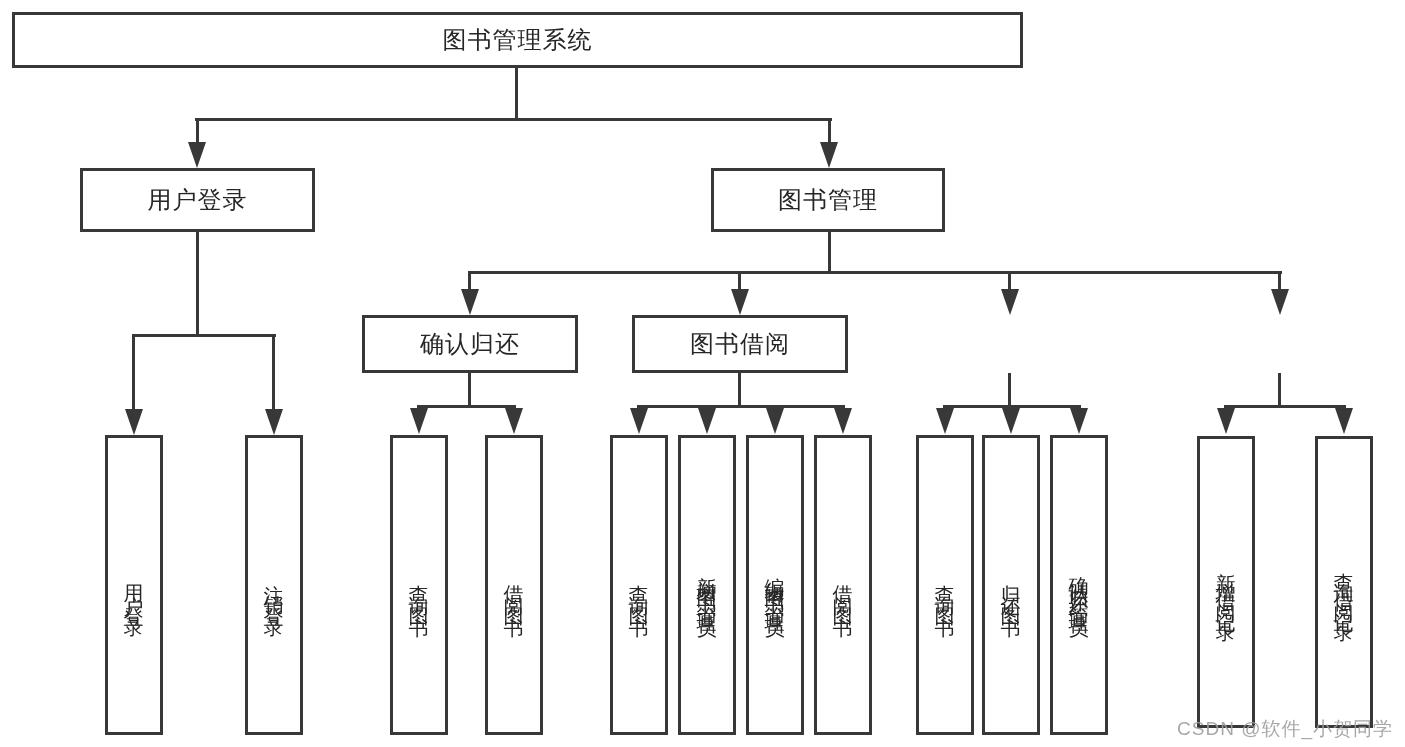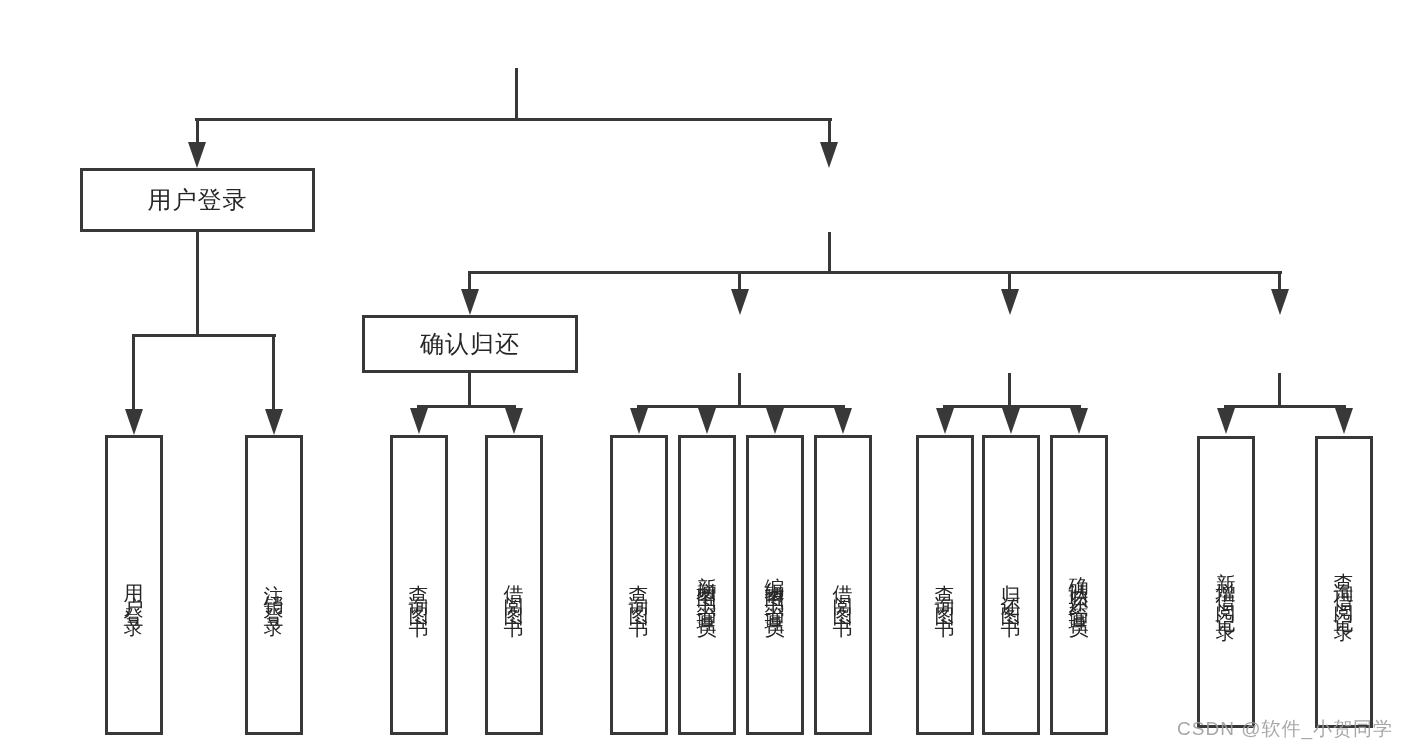--- a/index.html
+++ b/index.html
@@ -40,30 +40,36 @@
   .watermark{
     position:absolute;right:12px;top:716px;font-size:19px;color:var(--watermark);
     z-index:5;opacity:.9;white-space:nowrap;letter-spacing:1px;
   }
 </style>
 </head>
 <body>
 
 <div class="canvas">
 
+  <div class="box" style="left:12px;top:12px;width:1011px;height:56px;">
+    <span class="lbl">图书管理系统</span>
+  </div>
 
   <div class="vline" style="left:515px;top:68px;height:52px;"></div>
   <div class="hline" style="left:195px;top:118px;width:637px;"></div>
   <div class="vline" style="left:196px;top:118px;height:26px;"></div>
   <div class="vline" style="left:828px;top:118px;height:26px;"></div>
   <div class="arrow" style="left:188px;top:142px;"></div>
   <div class="arrow" style="left:820px;top:142px;"></div>
 
   <div class="box" style="left:80px;top:168px;width:235px;height:64px;">
     <span class="lbl">用户登录</span>
+  </div>
+  <div class="box" style="left:711px;top:168px;width:234px;height:64px;">
+    <span class="lbl">图书管理</span>
   </div>
 
   <div class="vline" style="left:196px;top:232px;height:103px;"></div>
   <div class="hline" style="left:132px;top:334px;width:144px;"></div>
   <div class="vline" style="left:132px;top:334px;height:76px;"></div>
   <div class="vline" style="left:272px;top:334px;height:76px;"></div>
   <div class="arrow" style="left:125px;top:409px;"></div>
   <div class="arrow" style="left:265px;top:409px;"></div>
 
   <div class="vline" style="left:828px;top:232px;height:41px;"></div>
@@ -72,20 +78,23 @@
   <div class="vline" style="left:738px;top:271px;height:18px;"></div>
   <div class="vline" style="left:1008px;top:271px;height:18px;"></div>
   <div class="vline" style="left:1278px;top:271px;height:18px;"></div>
   <div class="arrow" style="left:461px;top:289px;"></div>
   <div class="arrow" style="left:731px;top:289px;"></div>
   <div class="arrow" style="left:1001px;top:289px;"></div>
   <div class="arrow" style="left:1271px;top:289px;"></div>
 
   <div class="box" style="left:362px;top:315px;width:216px;height:58px;">
     <span class="lbl">确认归还</span>
+  </div>
+  <div class="box" style="left:632px;top:315px;width:216px;height:58px;">
+    <span class="lbl">图书借阅</span>
   </div>
 
   <div class="vline" style="left:468px;top:373px;height:34px;"></div>
   <div class="hline" style="left:417px;top:405px;width:99px;"></div>
   <div class="arrow" style="left:410px;top:408px;"></div>
   <div class="arrow" style="left:505px;top:408px;"></div>
 
   <div class="vline" style="left:738px;top:373px;height:34px;"></div>
   <div class="hline" style="left:637px;top:405px;width:208px;"></div>
   <div class="arrow" style="left:630px;top:408px;"></div>

